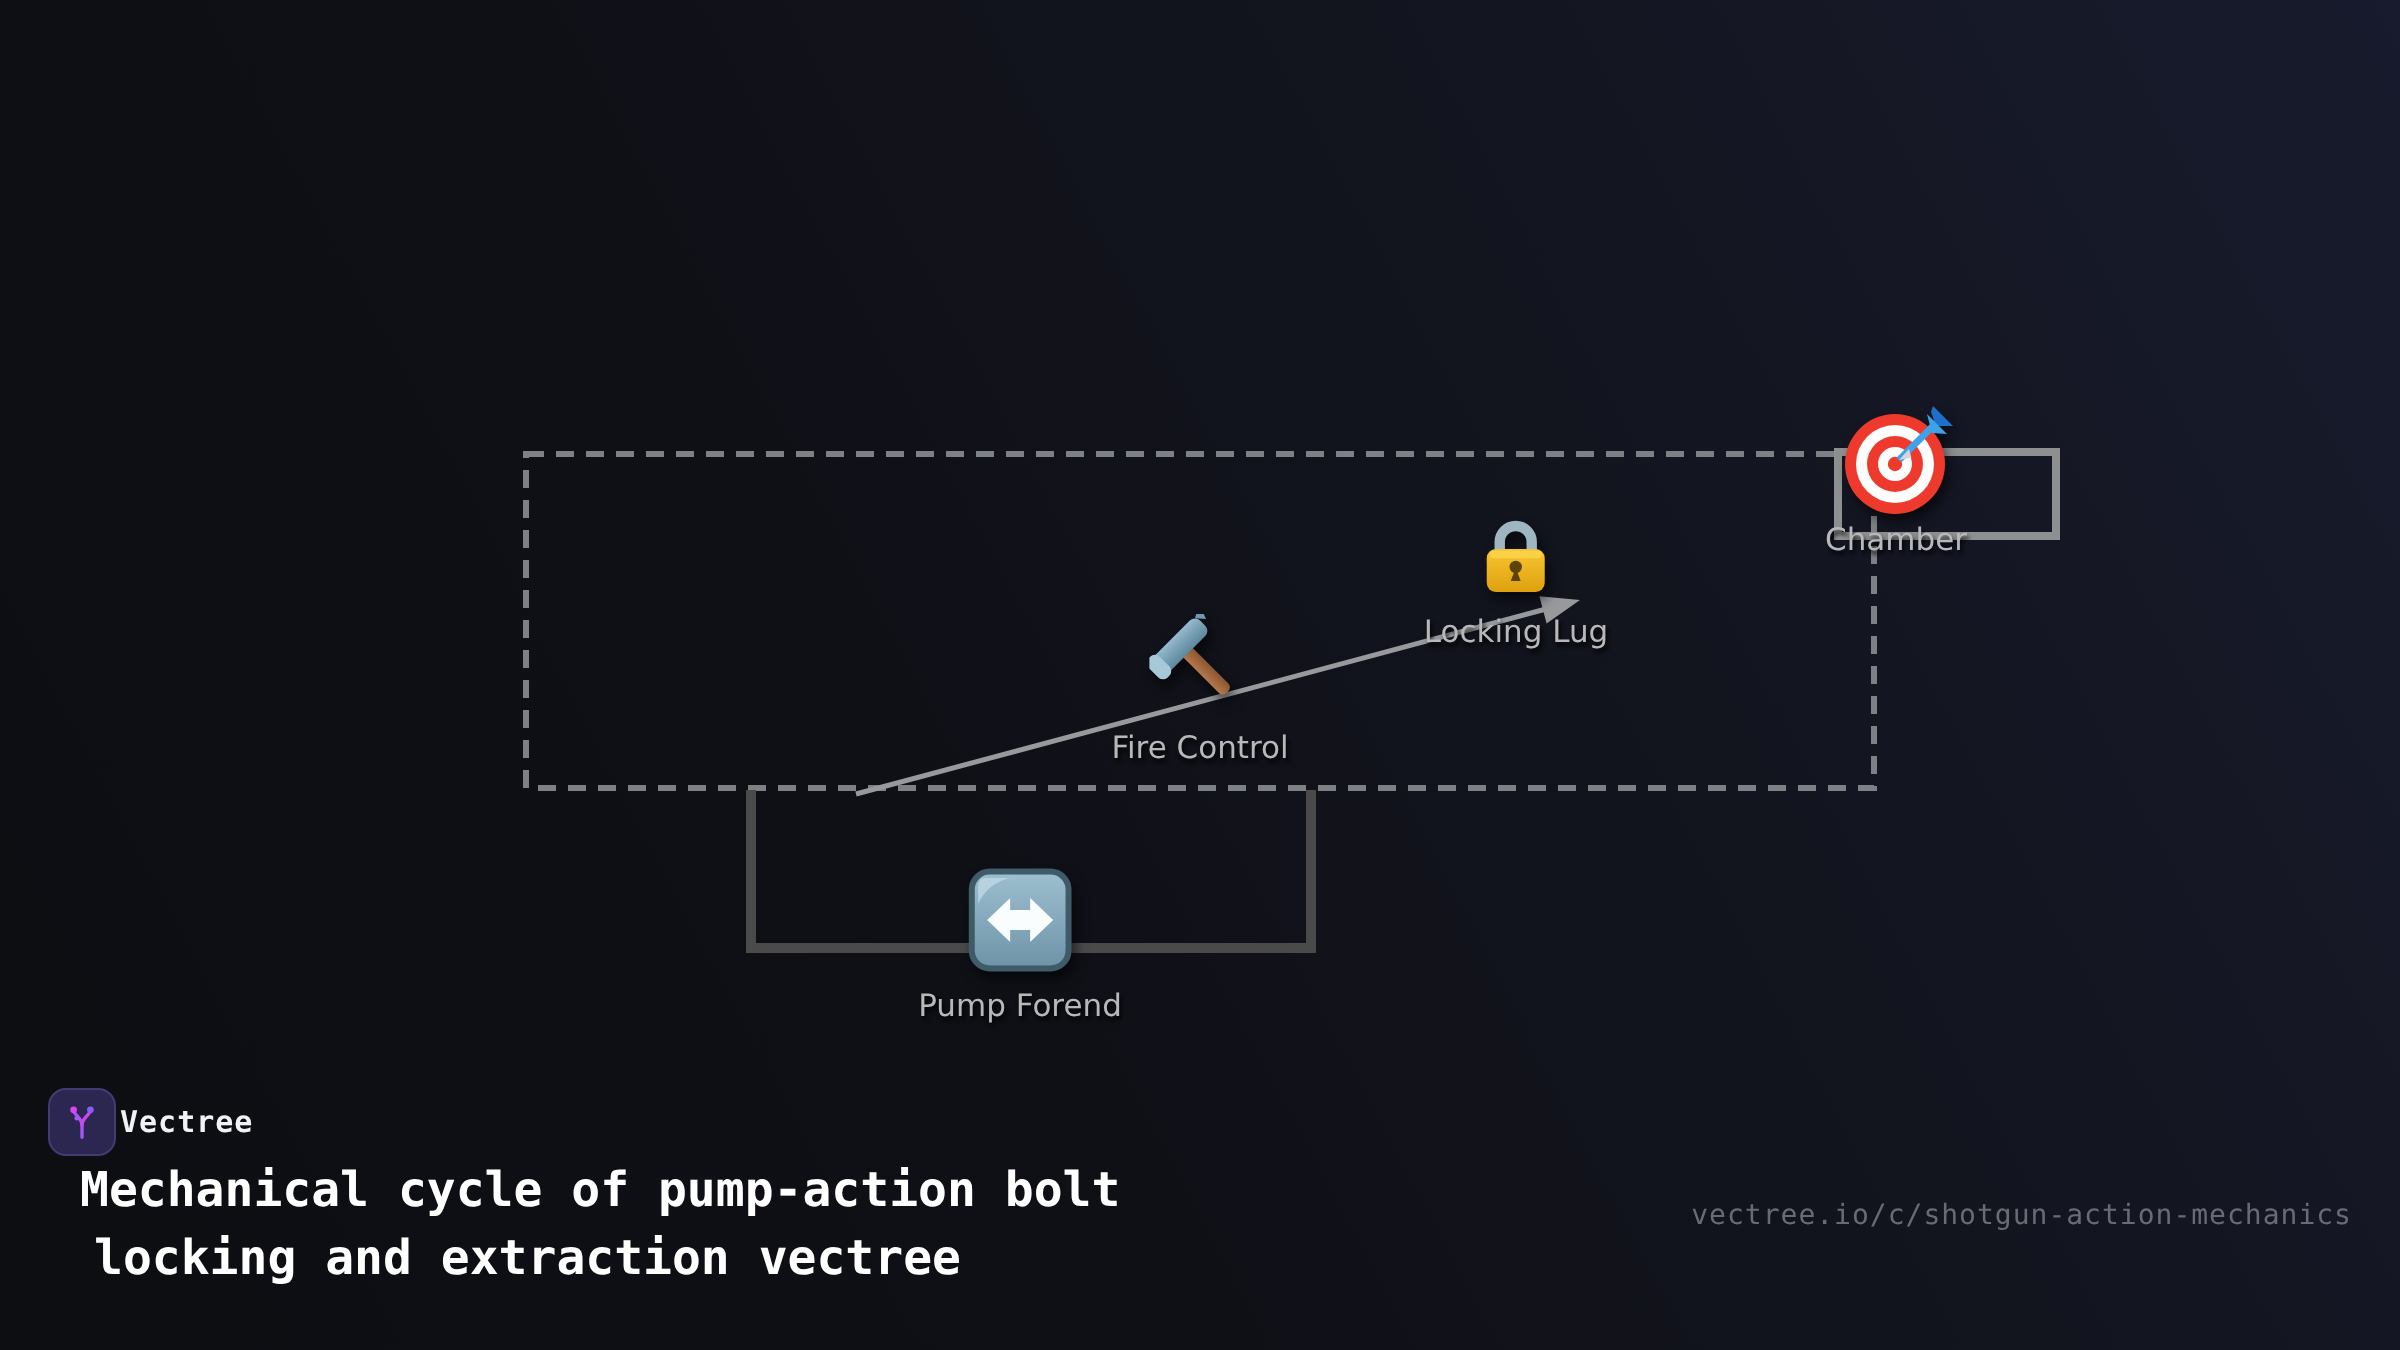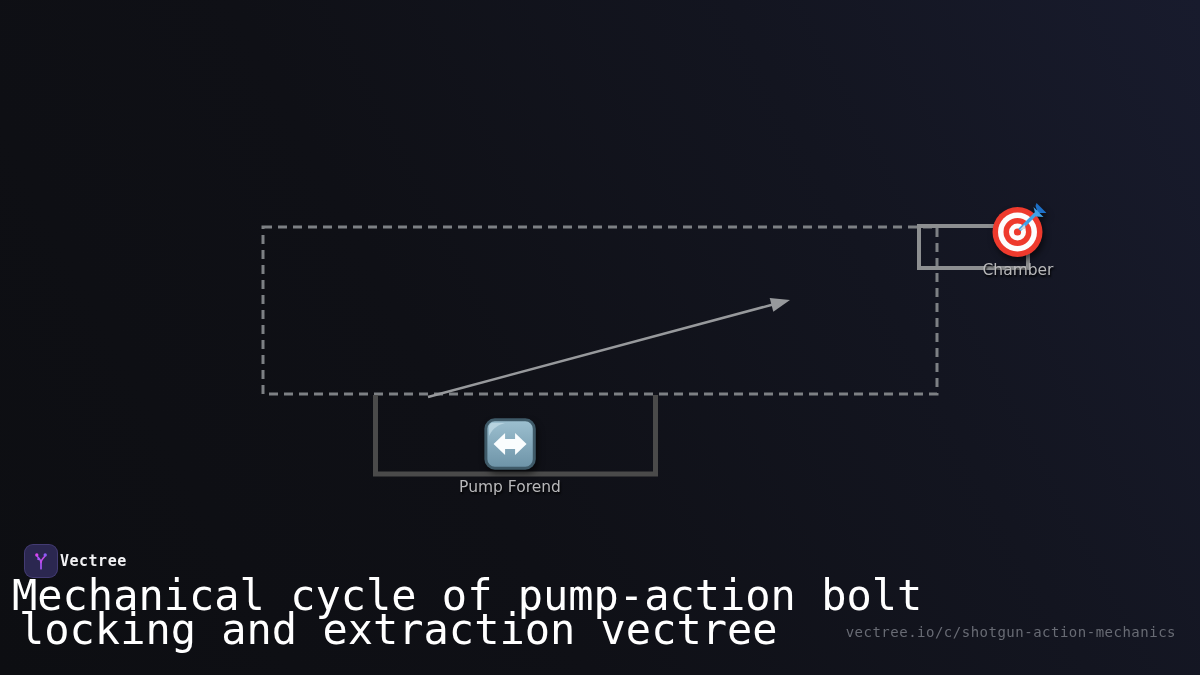--- a/index.html
+++ b/index.html
@@ -19,27 +19,27 @@
     position:absolute;left:24px;top:544px;width:34px;height:34px;border-radius:9px;
     background:#2b2750;box-shadow:0 0 0 1px rgba(140,120,220,.25) inset;
     display:flex;align-items:center;justify-content:center;
   }
   .brand-name{
     position:absolute;left:60px;top:552px;color:#f2f2f4;
     font-family:"DejaVu Sans Mono","Liberation Mono",monospace;
     font-weight:bold;font-size:15px;letter-spacing:.5px;
   }
   .poster-title{
-    position:absolute;left:12px;top:579px;color:#ffffff;
+    position:absolute;left:40px;top:579px;color:#ffffff;
     font-family:"DejaVu Sans Mono","Liberation Mono",monospace;
-    font-weight:normal;font-size:42px;line-height:33.5px;white-space:nowrap;
+    font-weight:bold;font-size:24px;line-height:33.5px;white-space:nowrap;
   }
   .poster-title .line2{padding-left:7px;}
   .footer-url{
-    position:absolute;right:24px;top:624px;color:#686b74;
+    position:absolute;right:24px;top:600px;color:#686b74;
     font-family:"DejaVu Sans Mono","Liberation Mono",monospace;
     font-size:14px;letter-spacing:.5px;
   }
 </style>
 </head>
 <body>
 
 <div class="stage">
 
   <svg class="layer" width="1200" height="675" viewBox="0 0 1200 675">
@@ -49,41 +49,78 @@
     <rect x="919" y="226" width="109" height="42" fill="none" stroke="#8d8f91" stroke-width="4"></rect>
 
     <path d="M375.5 395 L375.5 474 L655.5 474 L655.5 395" fill="none" stroke="#4a4a4a" stroke-width="5"></path>
 
     <g>
       <line x1="428" y1="397" x2="773" y2="304.5" stroke="#97999c" stroke-width="2.5"></line>
       <polygon points="790,300 773.3,311.7 769.7,298.1" fill="#97999c"></polygon>
     </g>
   </svg>
 
+  <div class="node" style="left:600px;top:307px;">
+    <svg class="icon" width="50" height="50" viewBox="0 0 48 48">
+      <defs>
+        <linearGradient id="wood" x1="0" y1="0" x2="1" y2="0">
+          <stop offset="0" stop-color="#b5794a"></stop>
+            <stop offset="1" stop-color="#8a5631"></stop>
+        </linearGradient>
+        <linearGradient id="steel" x1="0" y1="0" x2="0" y2="1">
+          <stop offset="0" stop-color="#94bacd"></stop>
+            <stop offset="1" stop-color="#5d879c"></stop>
+        </linearGradient>
+      </defs>
+      <g transform="rotate(-45 24 24)">
+        <rect x="20.8" y="13" width="6.4" height="30" rx="2.5" fill="url(#wood)"></rect>
+        <path d="M38 7 L44.5 3.5 L41.5 11 Z" fill="#6f98ac"></path>
+        <rect x="9" y="6" width="30" height="10.5" rx="3.5" fill="url(#steel)"></rect>
+        <rect x="5.5" y="4.8" width="7.5" height="13" rx="3.2" fill="#a6c8d8"></rect>
+      </g>
+    </svg>
+    <div class="node-label" style="margin-top:8px;">Fire Control</div>
+  </div>
+
+  <div class="node" style="left:758px;top:255px;">
+    <svg class="icon" width="46" height="46" viewBox="0 0 46 46">
+      <defs>
+        <linearGradient id="gold" x1="0" y1="0" x2="0" y2="1">
+          <stop offset="0" stop-color="#f8c631"></stop>
+            <stop offset="1" stop-color="#dfa00e"></stop>
+        </linearGradient>
+      </defs>
+      <path d="M15 22 v-6 a8 8 0 0 1 16 0 v6" fill="none" stroke="#9db6c2" stroke-width="5.2" stroke-linecap="round"></path>
+      <rect x="8.5" y="19.5" width="29" height="21.5" rx="4.5" fill="url(#gold)"></rect>
+      <rect x="10" y="20.5" width="26" height="3.6" rx="1.8" fill="#fbd34d" opacity=".85"></rect>
+      <circle cx="23" cy="28.5" r="3.1" fill="#5c430b"></circle>
+      <path d="M23 29 l-2.5 6.5 h5 Z" fill="#5c430b"></path>
+    </svg>
+    <div class="node-label" style="margin-top:6px;">Locking Lug</div>
+  </div>
 
 
-
-  <div class="node" style="left:1018px;top:203px;">
+  <div class="node" style="left:948px;top:203px;">
     <svg class="icon" width="56" height="56" viewBox="0 0 56 56">
       <circle cx="27" cy="29" r="25" fill="#ee3a2d"></circle>
       <circle cx="27" cy="29" r="19.5" fill="#fdfdfd"></circle>
       <circle cx="27" cy="29" r="14" fill="#ee3a2d"></circle>
       <circle cx="27" cy="29" r="8.5" fill="#fdfdfd"></circle>
       <circle cx="27" cy="29" r="3.6" fill="#ee3a2d"></circle>
       <g>
         <line x1="50" y1="6" x2="29" y2="27" stroke="#3fa2e8" stroke-width="3.4"></line>
         <polygon points="46,0 56,10 47.5,10 45,3" fill="#1d70c8"></polygon>
         <polygon points="43,4 53,14 45.5,13.5" fill="#3fa2e8"></polygon>
         <polygon points="29,27 34,21.5 35.2,25.8" fill="#cfd8dc"></polygon>
       </g>
     </svg>
     <div class="node-label" style="margin-top:2px;">Chamber</div>
   </div>
 
-  <div class="node" style="left:510px;top:418px;">
+  <div class="node" style="left:510px;top:434px;">
     <svg class="icon" width="52" height="52" viewBox="0 0 52 52">
       <defs>
         <linearGradient id="blbtn" x1="0" y1="0" x2="0" y2="1">
           <stop offset="0" stop-color="#9dc0d0"></stop>
             <stop offset="1" stop-color="#6d93a7"></stop>
         </linearGradient>
       </defs>
       <rect x="1.8" y="1.8" width="48.4" height="48.4" rx="9" fill="url(#blbtn)" stroke="#3f5a68" stroke-width="3"></rect>
       <path d="M9 5 C6 5 5 7 5 10 L5 18 C9 9.5 15 6.5 21 5 Z" fill="#c2dbe6" opacity=".75"></path>
       <path d="M9.5 26 L21 15 V21 H31 V15 L42.5 26 L31 37 V31 H21 V37 Z" fill="#fafdfe"></path>

